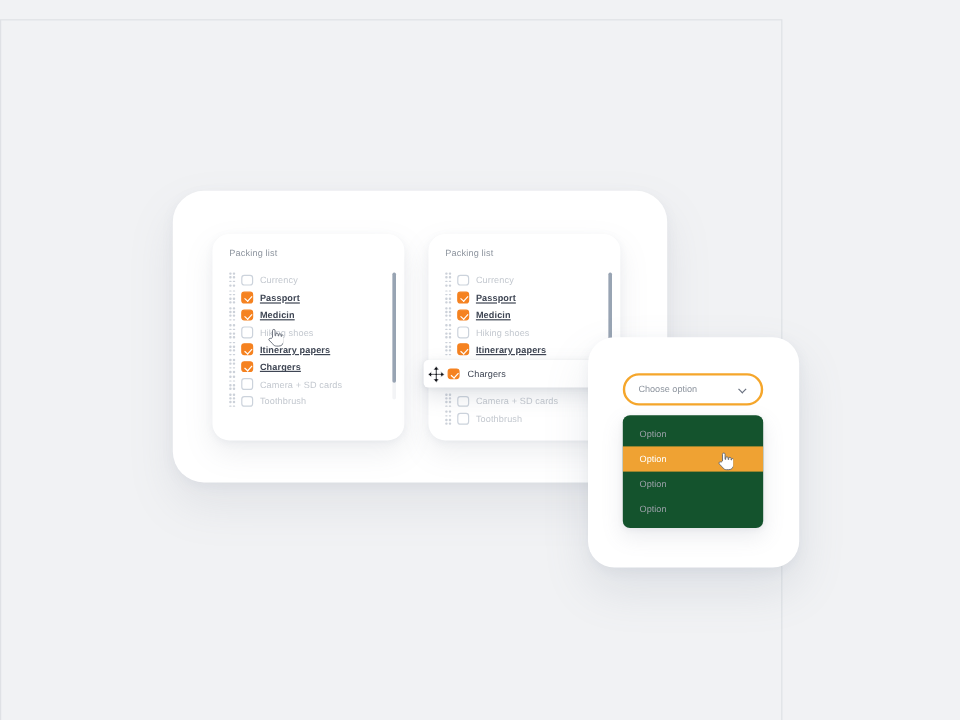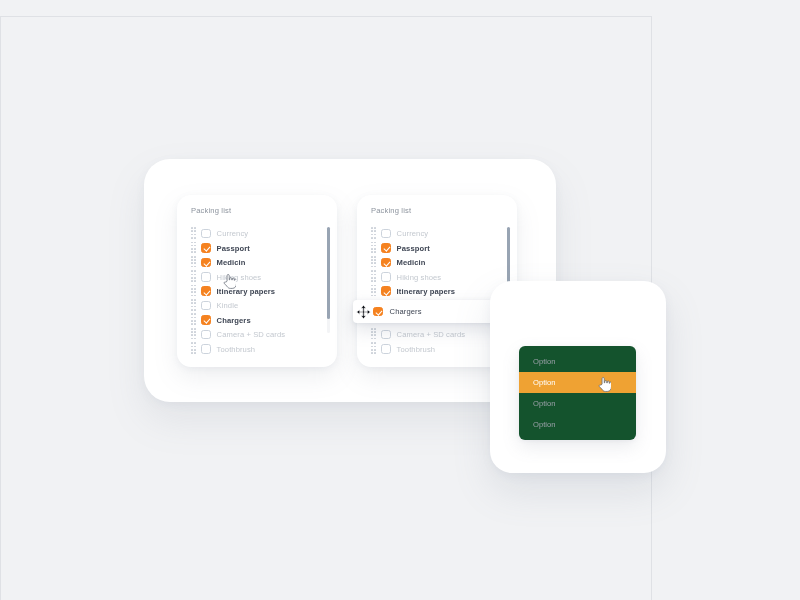--- a/index.html
+++ b/index.html
@@ -51,21 +51,21 @@
     width:9.6px;height:9.6px;flex:0 0 auto;border-radius:2.6px;box-sizing:border-box;
     border:1.2px solid #ccd3dc;background:#ffffff;position:relative;
   }
   .cb.on{background:#f58220;border-color:#f58220;}
   .cb.on::after{
     content:"";position:absolute;left:2.6px;top:1.3px;width:2.6px;height:5px;
     border:solid #fff;border-width:0 1.3px 1.3px 0;transform:rotate(42deg);
   }
 
   .label{margin-left:6px;font-size:7.6px;color:#c3c8cf;letter-spacing:.1px;white-space:nowrap;}
-  .label.checked{color:#3f4654;font-weight:bold;}
+  .label.checked{color:#3f4654;font-weight:bold;text-decoration:underline;}
 
   
   .scrollbar{
     position:absolute;right:7px;top:32px;width:2.6px;height:106px;
     background:#f3f4f6;border-radius:2px;
   }
   .scrollthumb{
     position:absolute;right:7px;top:32px;width:2.6px;height:92px;
     background:#98a4b3;border-radius:2px;
   }
@@ -191,34 +191,20 @@
             <i></i>
             <i></i>
             <i></i>
             <i></i>
             <i></i>
             <i></i>
             <i></i>
           </span>
         <span class="cb on"></span>
         <span class="label checked">Itinerary papers</span>
-      </div>
-      <div class="row">
-        <span class="handle">
-            <i></i>
-            <i></i>
-            <i></i>
-            <i></i>
-            <i></i>
-            <i></i>
-            <i></i>
-            <i></i>
-          </span>
-        <span class="cb"></span>
-        <span class="label">Kindle</span>
       </div>
       <div class="row">
         <span class="handle">
             <i></i>
             <i></i>
             <i></i>
             <i></i>
             <i></i>
             <i></i>
             <i></i>
@@ -370,20 +356,24 @@
 
   <div id="drag-row">
     <svg id="move-cursor" viewBox="0 0 24 24">
       <path d="M12 1.2 L16 6 H13.1 V11.1 H18.2 V8.2 L23 12 L18.2 15.8 V12.9 H13.1 V18 H16 L12 22.8 L8 18 H10.9 V12.9 H5.8 V15.8 L1 12 L5.8 8.2 V11.1 H10.9 V6 H8 Z" fill="#111319" stroke="#ffffff" stroke-width="1"></path>
     </svg>
     <span class="cb on"></span>
     <span class="label">Chargers</span>
   </div>
 
   <div id="dropdown-shell">
+    <div id="select-box">
+      <span id="select-label">Choose option</span>
+      <span id="chev"></span>
+    </div>
     <div id="option-list">
       <div class="opt">Option</div>
       <div class="opt active">Option</div>
       <div class="opt">Option</div>
       <div class="opt">Option</div>
     </div>
   </div>
 
   <svg class="cursor-svg" id="cursor-hiking" viewBox="0 0 24 30">
     <path d="M8.6 14.4 V4.6 a1.9 1.9 0 0 1 3.8 0 V12 h.9 v-2 a1.8 1.8 0 0 1 3.6 0 v2.2 h.9 v-1.5 a1.7 1.7 0 0 1 3.4 0 V12.9 h.8 v-0.6 a1.6 1.6 0 0 1 3.2 0 v6.6 c0 4.6-2.7 8.3-7.4 8.3 h-3.1 c-3 0-4.6-1.3-6-3.6 L3.6 18.6 a1.9 1.9 0 0 1 2.9-2.4 Z" fill="#ffffff" stroke="#5f6672" stroke-width="1.3" stroke-linejoin="round"></path>

